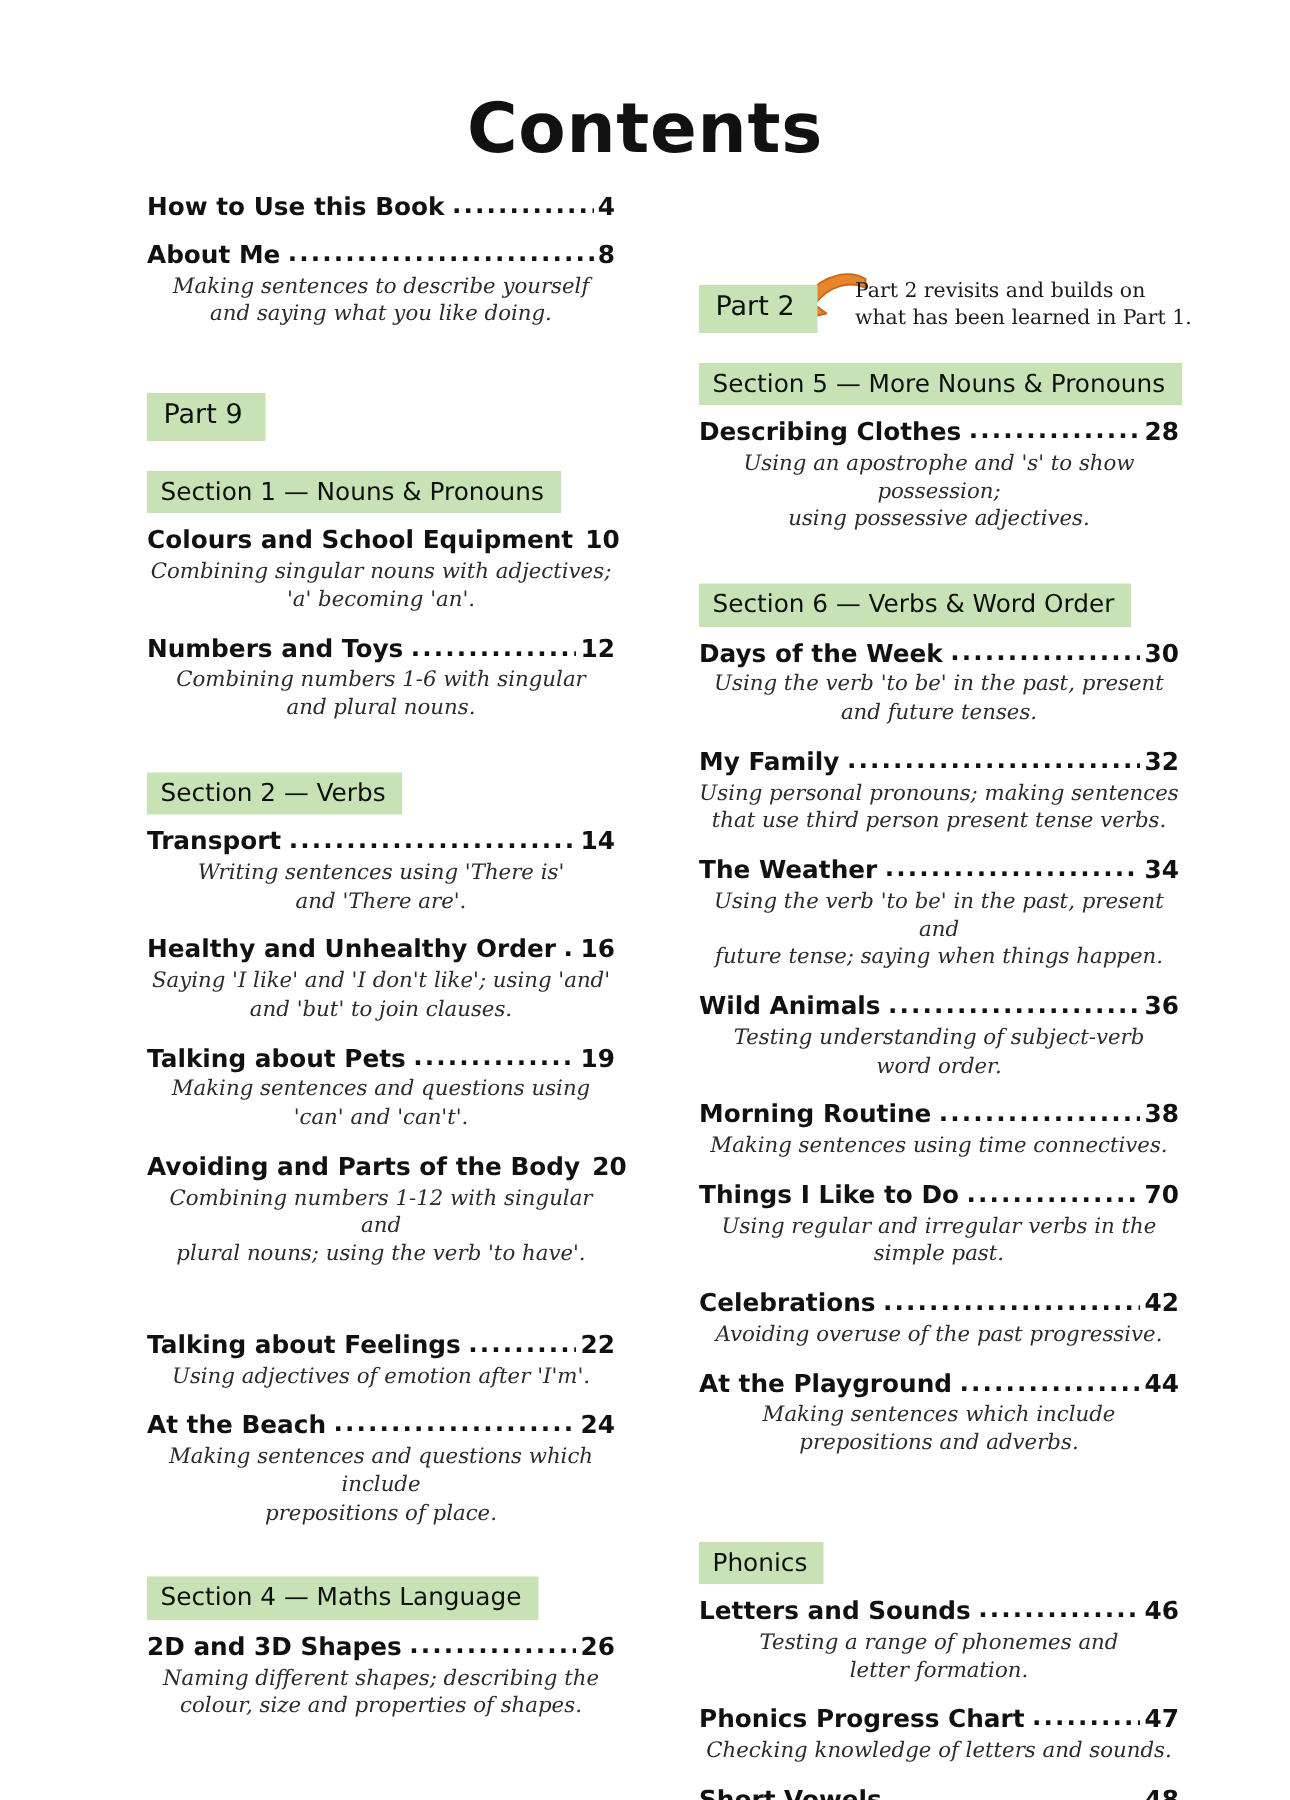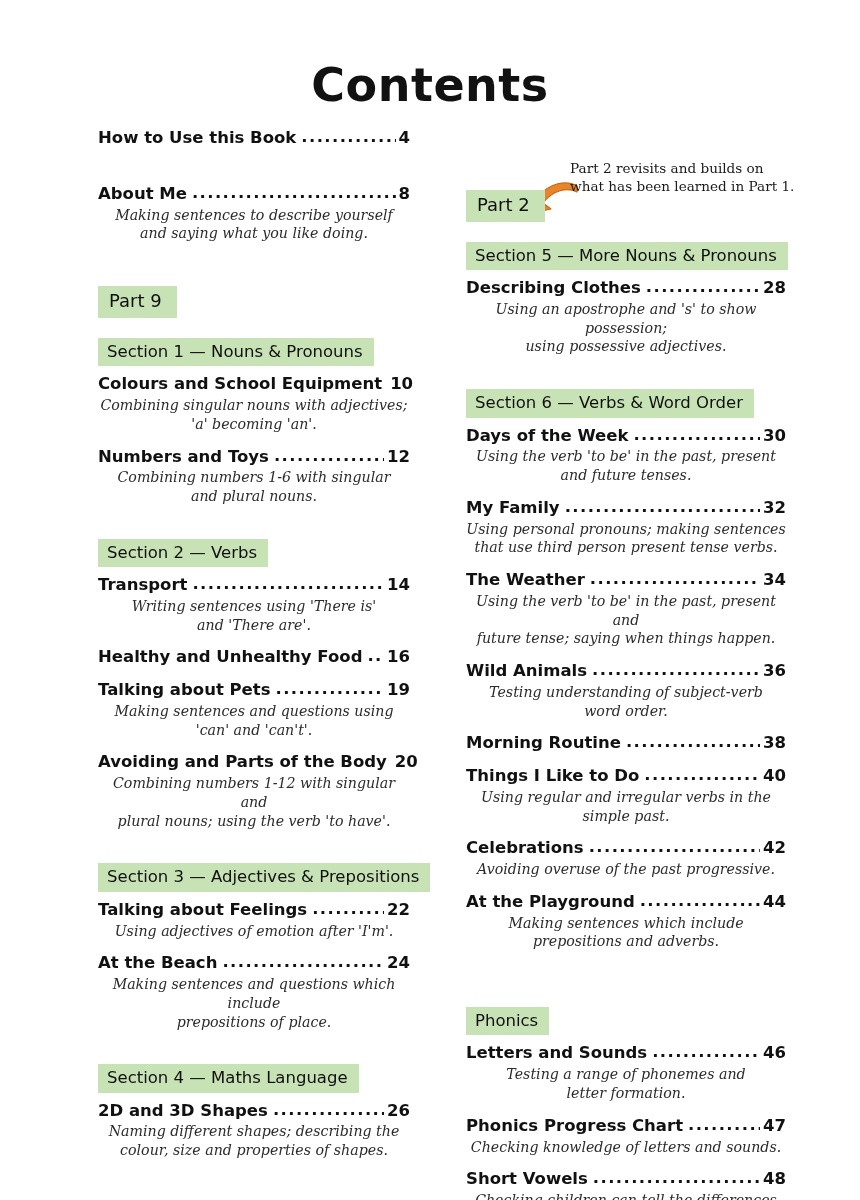--- a/index.html
+++ b/index.html
@@ -104,27 +104,27 @@
   .entry-desc {
     font-family: "DejaVu Serif", "Liberation Serif", serif;
     font-style: italic;
     font-size: 14.2px;
     line-height: 1.32;
     color: #2b2b2b;
     margin-top: 2px;
     white-space: pre-line;
     text-align: center;
   }
-  .entry.gap-lg { margin-bottom: 36px; }
+  .entry.gap-lg { margin-bottom: 12px; }
 
   
   .callout {
     position: absolute;
     left: 570px;
-    top: 160px;
+    top: 186px;
     width: 230px;
     font-family: "DejaVu Serif", "Liberation Serif", serif;
     font-size: 13.6px;
     line-height: 1.32;
     color: #1a1a1a;
     white-space: pre-line;
   }
   .callout-arrow {
     position: absolute;
     left: 527px;
@@ -206,24 +206,26 @@
         <div class="entry-line">
           <span class="entry-title">Transport</span>
           <span class="leader">.........................................</span>
           <span class="page-num">14</span>
         </div>
         <div class="entry-desc">Writing sentences using 'There is'
 and 'There are'.</div>
       </div>
       <div class="entry">
         <div class="entry-line">
-          <span class="entry-title">Healthy and Unhealthy Food</span>
+          <span class="entry-title">Healthy and Unhealthy Order</span>
           <span class="leader">...........</span>
           <span class="page-num">16</span>
         </div>
+        <div class="entry-desc">Saying 'I like' and 'I don't like'; using 'and'
+and 'but' to join clauses.</div>
       </div>
       <div class="entry">
         <div class="entry-line">
           <span class="entry-title">Talking about Pets</span>
           <span class="leader">...........................</span>
           <span class="page-num">19</span>
         </div>
         <div class="entry-desc">Making sentences and questions using
 'can' and 'can't'.</div>
       </div>
@@ -232,21 +234,20 @@
           <span class="entry-title">Avoiding and Parts of the Body</span>
           <span class="leader">........</span>
           <span class="page-num">20</span>
         </div>
         <div class="entry-desc">Combining numbers 1-12 with singular and
 plural nouns; using the verb 'to have'.</div>
       </div>
 
       <div class="sp-sec"></div>
       
-      <div class="banner">Section 3 — Adjectives &amp; Prepositions</div>
       <div class="sp-after-banner"></div>
       <div class="entry">
         <div class="entry-line">
           <span class="entry-title">Talking about Feelings</span>
           <span class="leader">.......................</span>
           <span class="page-num">22</span>
         </div>
         <div class="entry-desc">Using adjectives of emotion after 'I'm'.</div>
       </div>
       <div class="entry">
@@ -333,26 +334,27 @@
         </div>
         <div class="entry-desc">Testing understanding of subject-verb
 word order.</div>
       </div>
       <div class="entry">
         <div class="entry-line">
           <span class="entry-title">Morning Routine</span>
           <span class="leader">................................</span>
           <span class="page-num">38</span>
         </div>
+        <div class="entry-desc">Making sentences using time connectives.</div>
       </div>
       <div class="entry">
         <div class="entry-line">
           <span class="entry-title">Things I Like to Do</span>
           <span class="leader">..........................</span>
-          <span class="page-num">40</span>
+          <span class="page-num">70</span>
         </div>
         <div class="entry-desc">Using regular and irregular verbs in the
 simple past.</div>
       </div>
       <div class="entry">
         <div class="entry-line">
           <span class="entry-title">Celebrations</span>
           <span class="leader">.....................................</span>
           <span class="page-num">42</span>
         </div>

